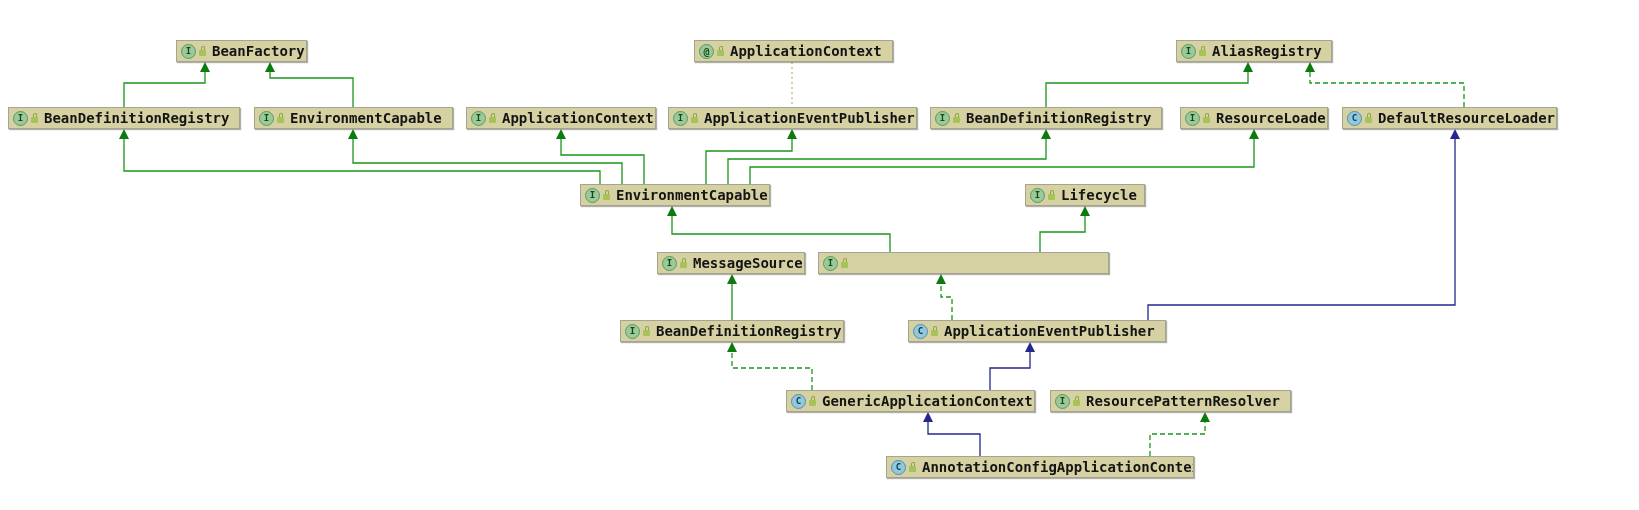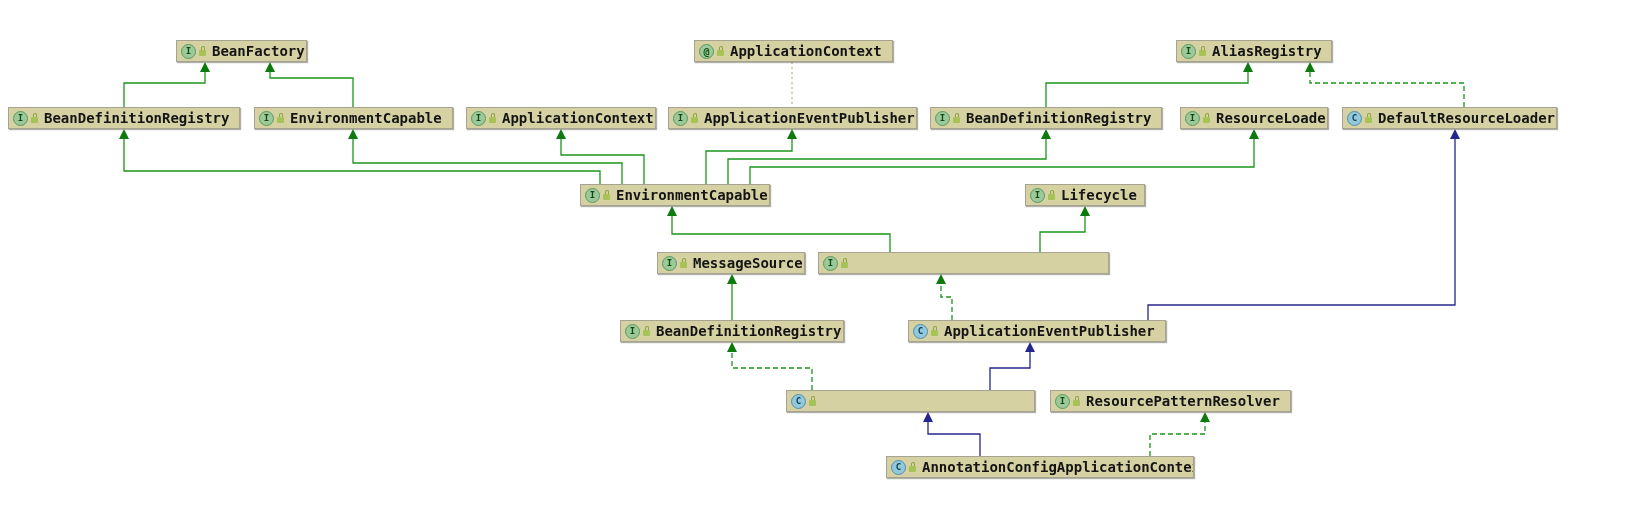--- a/index.html
+++ b/index.html
@@ -205,20 +205,21 @@
         <span class="label">BeanDefinitionRegistry</span>
       </div>
       <div class="node" style="left: 908px; top: 320px; width: 258px;">
         <span class="badge class">C</span>
         <span class="lock"></span>
         <span class="label">ApplicationEventPublisher</span>
       </div>
       <div class="node" style="left: 786px; top: 390px; width: 249px;">
         <span class="badge class">C</span>
         <span class="lock"></span>
+        <span class="label">GenericApplicationContext</span>
       </div>
       <div class="node" style="left: 1050px; top: 390px; width: 241px;">
         <span class="badge interface">I</span>
         <span class="lock"></span>
         <span class="label">ResourcePatternResolver</span>
       </div>
       <div class="node" style="left: 886px; top: 456px; width: 308px;">
         <span class="badge class">C</span>
         <span class="lock"></span>
         <span class="label">AnnotationConfigApplicationContext</span>

